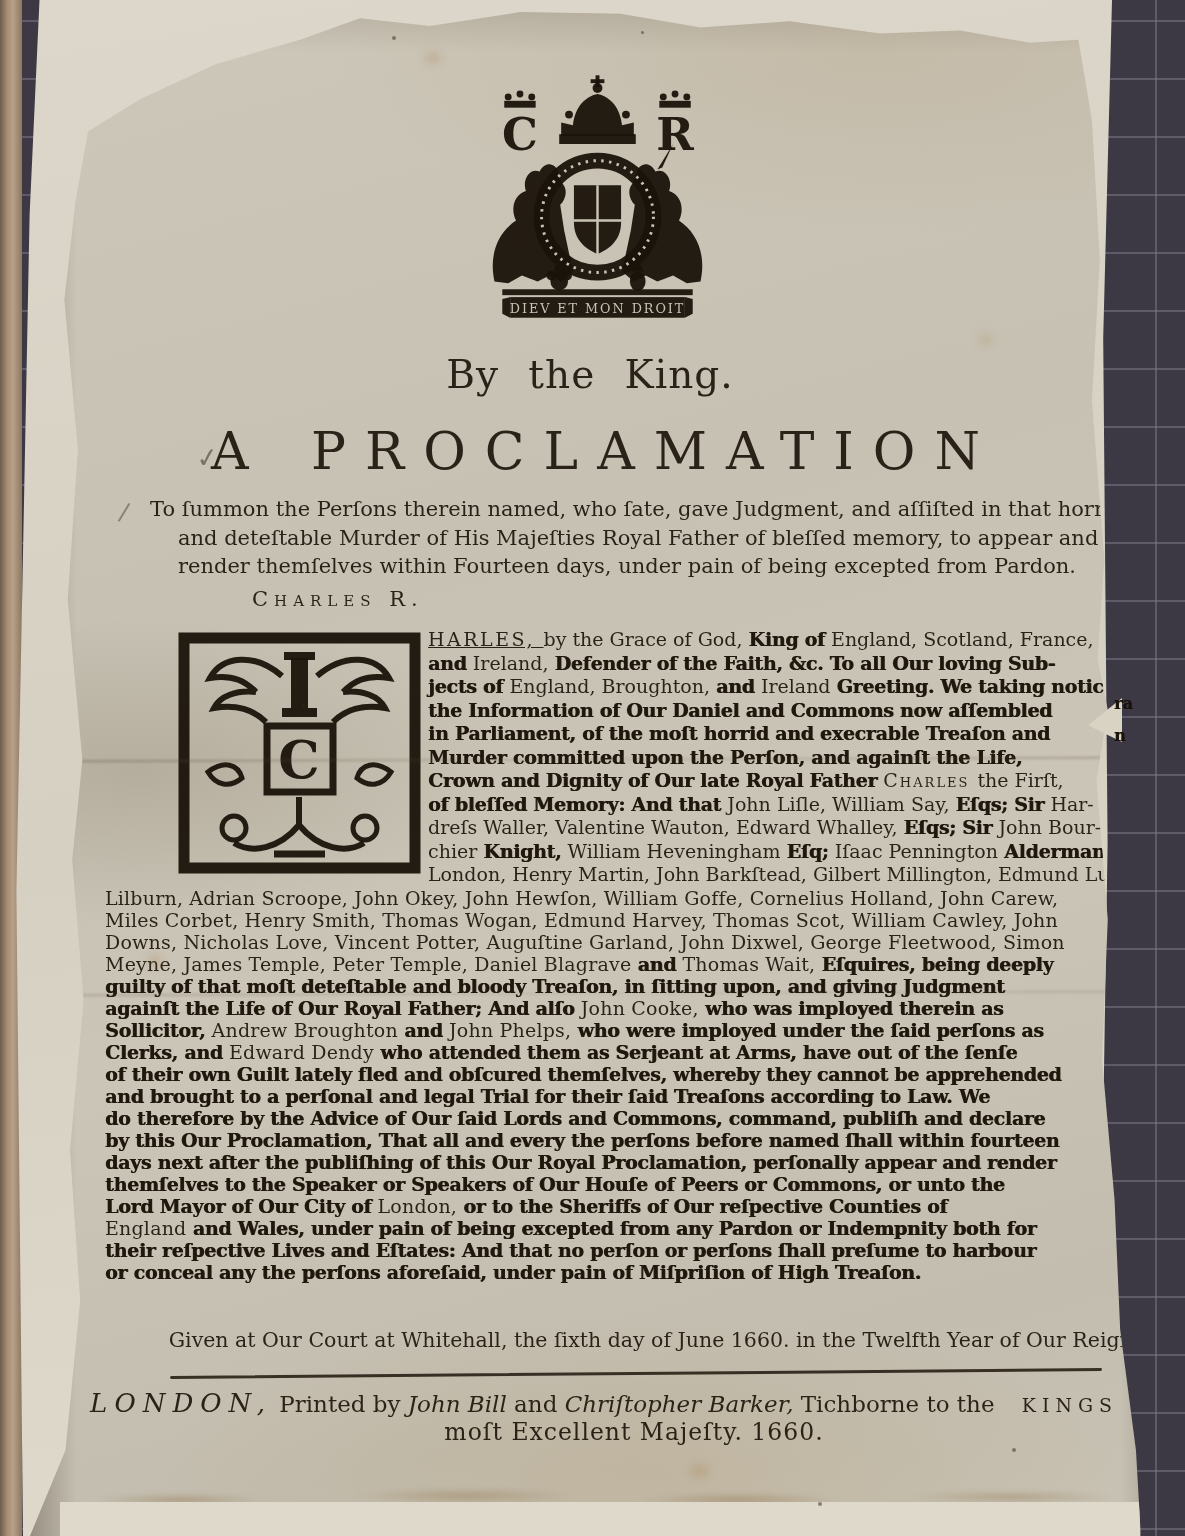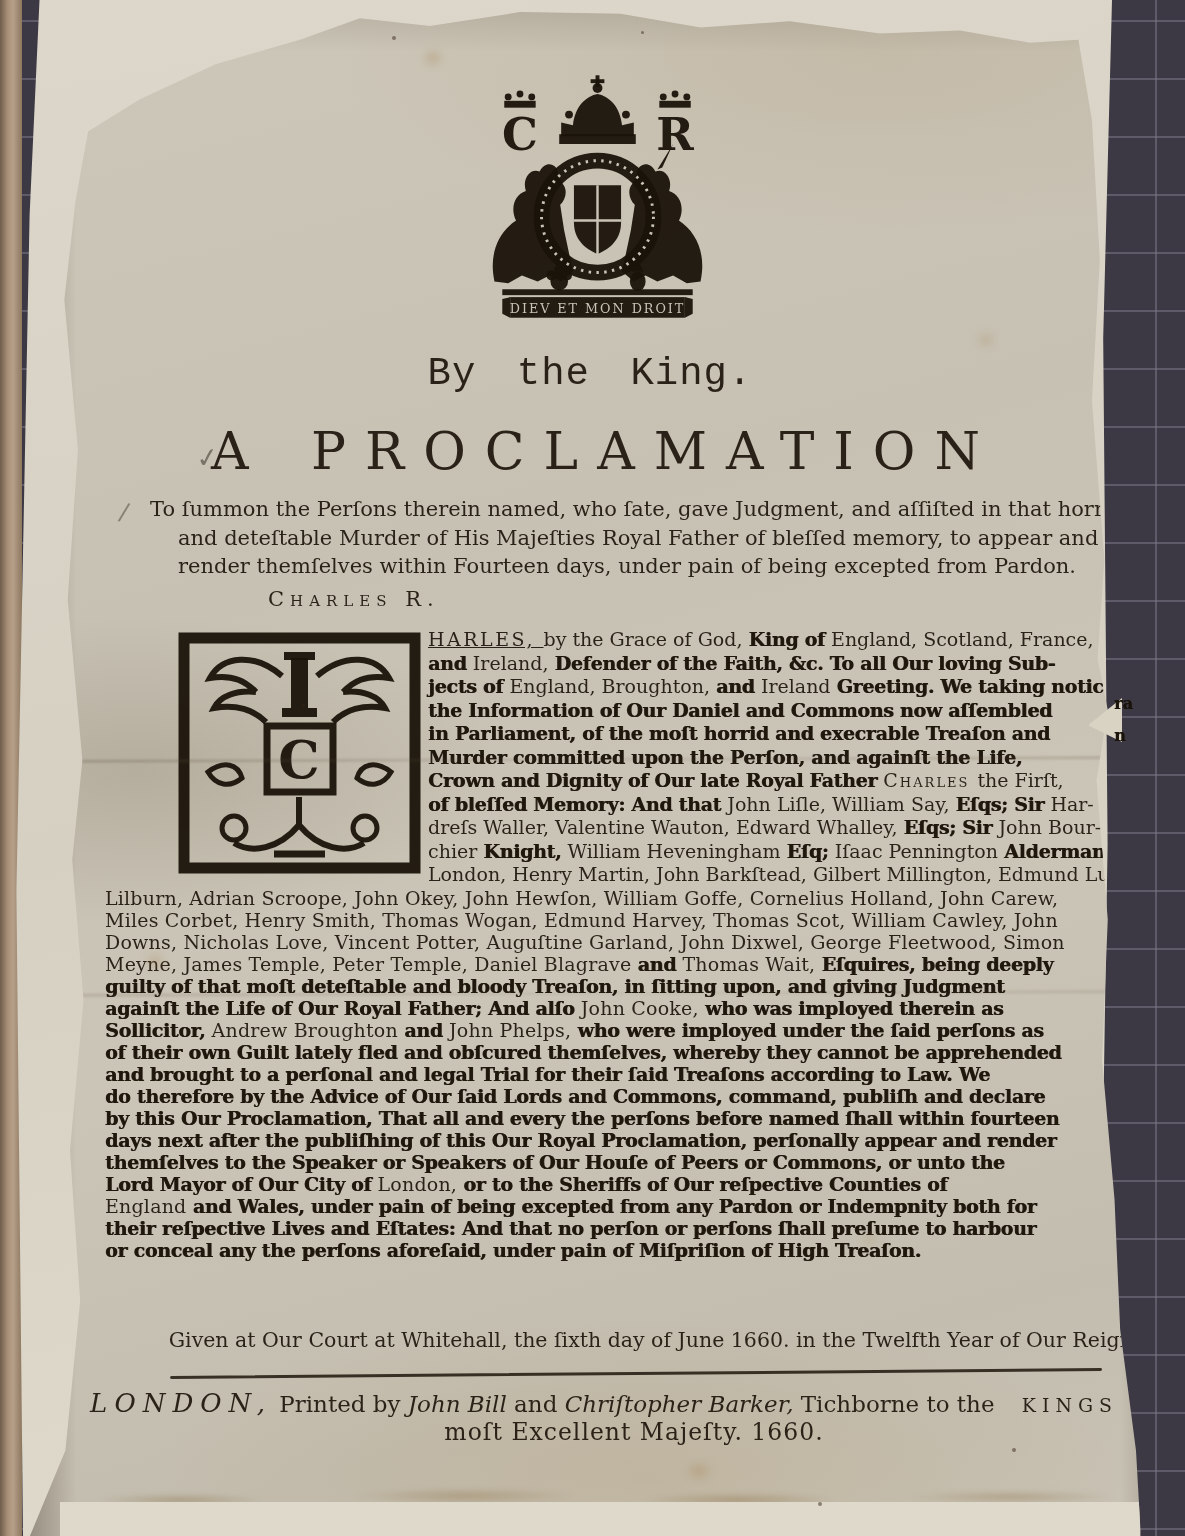--- a/index.html
+++ b/index.html
@@ -54,28 +54,28 @@
   .stain-line{position:absolute;left:2%;right:1%;bottom:28px;height:20px;filter:blur(2px);
     background:
       radial-gradient(120px 10px at 12% 60%, rgba(130,100,55,.35), transparent 70%),
       radial-gradient(160px 12px at 38% 40%, rgba(130,100,55,.30), transparent 70%),
       radial-gradient(140px 11px at 63% 60%, rgba(130,100,55,.34), transparent 70%),
       radial-gradient(150px 10px at 88% 45%, rgba(130,100,55,.30), transparent 70%);}
   .ink{color:rgba(30,22,12,.93);}
   
   .arms{position:absolute;left:439px;top:67px;width:265px;height:252px;}
   .byline{position:absolute;left:0;top:346px;width:1128px;text-align:center;
-    font-size:39px;word-spacing:16px;letter-spacing:1px;font-family:Liberation Mono, monospace;}
+    font-size:39px;word-spacing:16px;letter-spacing:1px;}
   .title{position:absolute;left:0;top:415px;width:1128px;text-align:center;
     font-size:52px;letter-spacing:19px;word-spacing:8px;padding-left:30px;box-sizing:border-box;}
   .subtitle{position:absolute;left:124px;top:489px;width:945px;font-size:21px;line-height:28.5px;}
   .subline{white-space:nowrap;}
   .subline-1,.subline-2{padding-left:28px;}
   .signature{position:absolute;left:226px;top:581px;font-size:21px;
-    font-variant:small-caps;letter-spacing:6px;margin-left:16px;}
+    font-variant:small-caps;letter-spacing:6px;}
   .bodywrap{position:absolute;left:79px;top:622px;width:1000px;}
   .initial-block{position:absolute;left:73px;top:4px;width:243px;height:242px;}
   .indent-lines{margin-left:323px;}
   .indent-lines .bodyline{height:23.5px;}
   .full-lines .bodyline{height:22px;letter-spacing:.2px;}
   .bodyline{white-space:nowrap;font-size:19px;}
   .seg-b{font-weight:bold;letter-spacing:-.3px;text-shadow:.6px 0 0 currentColor;}
   .seg-r{}
   .seg-i{font-style:italic;}
   .seg-sc{font-variant:small-caps;letter-spacing:2px;}
@@ -230,20 +230,21 @@
         <div class="bodyline"><span class="seg-r">London, Henry Martin, John Barkſtead, Gilbert Millington, Edmund Lud-</span></div>
       </div>
     <div class="full-lines">
         <div class="bodyline"><span class="seg-r">Lilburn, Adrian Scroope, John Okey, John Hewſon, William Goffe, Cornelius Holland, John Carew,</span></div>
         <div class="bodyline"><span class="seg-r">Miles Corbet, Henry Smith, Thomas Wogan, Edmund Harvey, Thomas Scot, William Cawley, John</span></div>
         <div class="bodyline"><span class="seg-r">Downs, Nicholas Love, Vincent Potter, Auguſtine Garland, John Dixwel, George Fleetwood, Simon</span></div>
         <div class="bodyline"><span class="seg-r">Meyne, James Temple, Peter Temple, Daniel Blagrave </span><span class="seg-b">and </span><span class="seg-r">Thomas Wait, </span><span class="seg-b">Eſquires, being deeply</span></div>
         <div class="bodyline"><span class="seg-b">guilty of that moſt deteſtable and bloody Treaſon, in ſitting upon, and giving Judgment</span></div>
         <div class="bodyline"><span class="seg-b">againſt the Life of Our Royal Father; And alſo </span><span class="seg-r">John Cooke, </span><span class="seg-b">who was imployed therein as</span></div>
         <div class="bodyline"><span class="seg-b">Sollicitor, </span><span class="seg-r">Andrew Broughton </span><span class="seg-b">and </span><span class="seg-r">John Phelps, </span><span class="seg-b">who were imployed under the ſaid perſons as</span></div>
+        <div class="bodyline"><span class="seg-b">Clerks, and </span><span class="seg-r">Edward Dendy </span><span class="seg-b">who attended them as Serjeant at Arms, have out of the ſenſe</span></div>
         <div class="bodyline"><span class="seg-b">of their own Guilt lately fled and obſcured themſelves, whereby they cannot be apprehended</span></div>
         <div class="bodyline"><span class="seg-b">and brought to a perſonal and legal Trial for their ſaid Treaſons according to Law.  We</span></div>
         <div class="bodyline"><span class="seg-b">do therefore by the Advice of Our ſaid Lords and Commons, command, publiſh and declare</span></div>
         <div class="bodyline"><span class="seg-b">by this Our Proclamation, That all and every the perſons before named ſhall within fourteen</span></div>
         <div class="bodyline"><span class="seg-b">days next after the publiſhing of this Our Royal Proclamation, perſonally appear and render</span></div>
         <div class="bodyline"><span class="seg-b">themſelves to the Speaker or Speakers of Our Houſe of Peers or Commons, or unto the</span></div>
         <div class="bodyline"><span class="seg-b">Lord Mayor of Our City of </span><span class="seg-r">London, </span><span class="seg-b">or to the Sheriffs of Our reſpective Counties of</span></div>
         <div class="bodyline"><span class="seg-r">England </span><span class="seg-b">and Wales, under pain of being excepted from any Pardon or Indempnity both for</span></div>
         <div class="bodyline"><span class="seg-b">their reſpective Lives and Eſtates: And that no perſon or perſons ſhall preſume to harbour</span></div>
         <div class="bodyline"><span class="seg-b">or conceal any the perſons aforeſaid, under pain of Miſpriſion of High Treaſon.</span></div>

